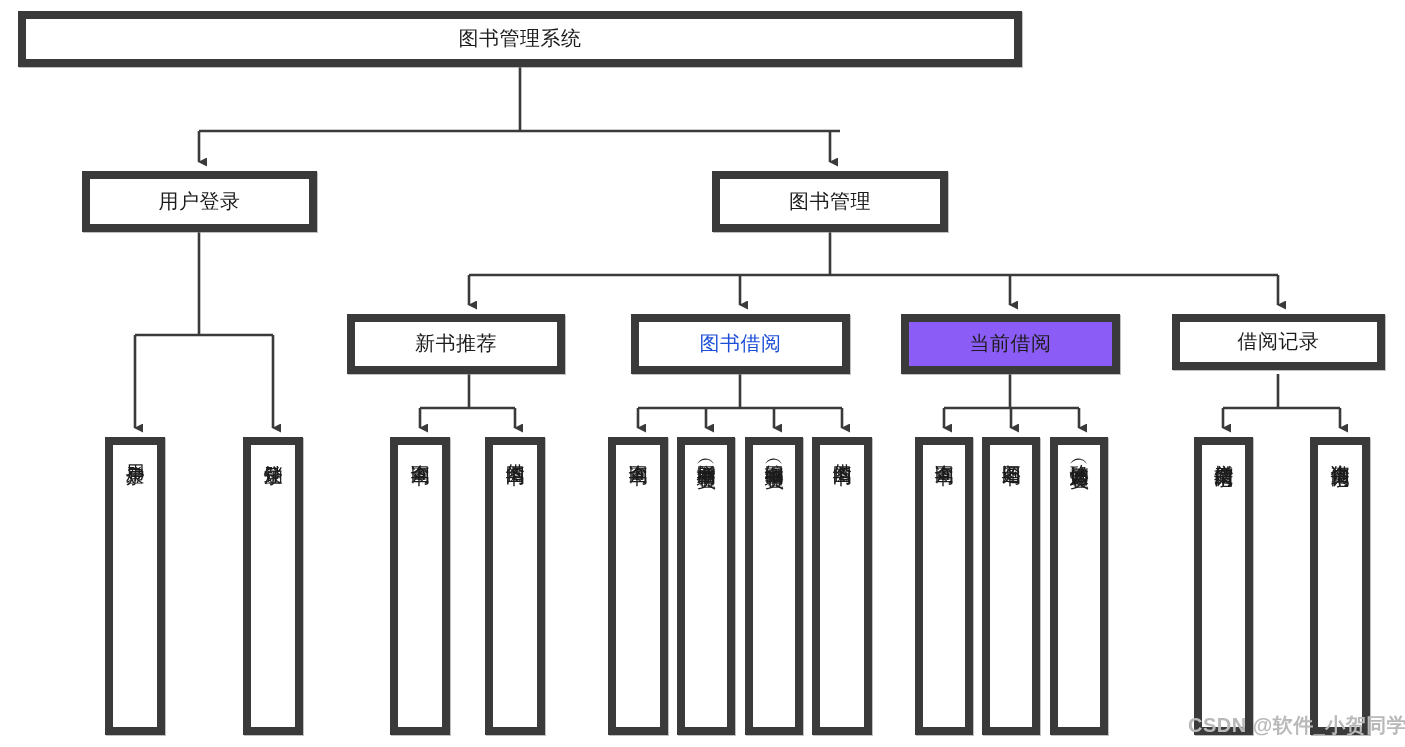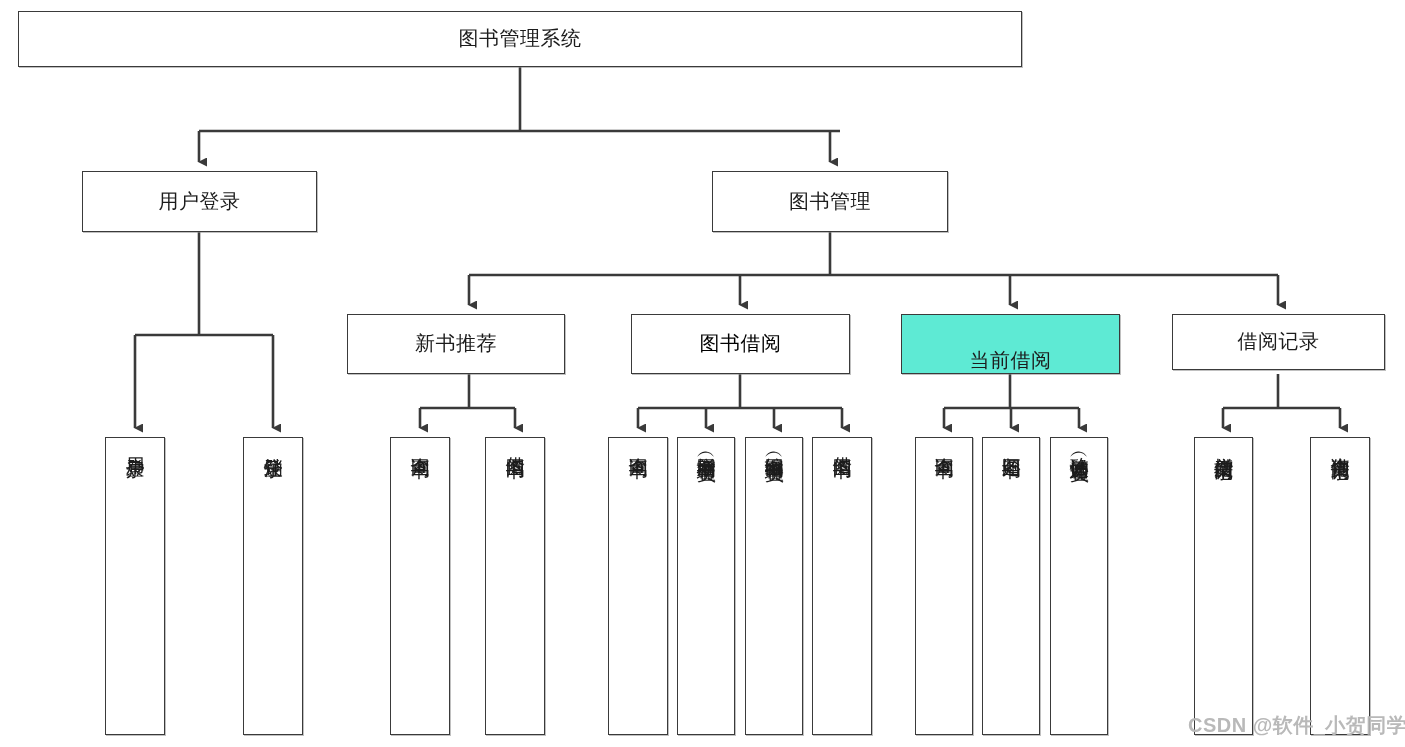--- a/index.html
+++ b/index.html
@@ -16,21 +16,21 @@
     overflow: hidden;
   }
   svg.edges {
     position: absolute;
     left: 0; top: 0;
     width: 1405px; height: 747px;
     pointer-events: none;
   }
   .node {
     position: absolute;
-    border: 1px solid #000000;
+    border: 8px solid #000000;
     background: #ffffff;
     display: flex;
     align-items: center;
     justify-content: center;
     box-shadow: 1px 1px 0 0 rgba(140,140,140,0.55);
     font-family: Liberation Serif, serif;
   }
   .node .label {
     color: #1c1c1c;
     font-size: 20px;
@@ -125,23 +125,23 @@
     <span class="label" style="color: rgb(28, 28, 28);">用户登录</span>
   </div>
   <div class="node" style="left: 712px; top: 171px; width: 236px; height: 61px; border-color: rgb(58, 58, 58); background: rgb(255, 255, 255);">
     <span class="label" style="color: rgb(28, 28, 28);">图书管理</span>
   </div>
 
   <div class="node" style="left: 347px; top: 314px; width: 218px; height: 60px; border-color: rgb(58, 58, 58); background: rgb(255, 255, 255);">
     <span class="label" style="color: rgb(28, 28, 28);">新书推荐</span>
   </div>
   <div class="node" style="left: 631px; top: 314px; width: 219px; height: 60px; border-color: rgb(58, 58, 58); background: rgb(255, 255, 255);">
-    <span class="label" style="color: #000000;">图书借阅</span>
+    <span class="label" style="color: #1d4ed8;">图书借阅</span>
   </div>
-  <div class="node" style="left: 901px; top: 314px; width: 219px; height: 60px; border-color: rgb(58, 58, 58); background: #5eead4; align-items: flex-end;">
+  <div class="node" style="left: 901px; top: 314px; width: 219px; height: 60px; border-color: rgb(58, 58, 58); background: #8b5cf6;">
     <span class="label" style="color: rgb(28, 28, 28);">当前借阅</span>
   </div>
   <div class="node" style="left: 1172px; top: 314px; width: 213px; height: 56px; border-color: rgb(58, 58, 58); background: rgb(255, 255, 255);">
     <span class="label" style="color: rgb(28, 28, 28);">借阅记录</span>
   </div>
 
   <div class="node leaf" style="left: 105px; top: 437px; width: 60px; height: 298px; border-color: rgb(58, 58, 58); background: rgb(255, 255, 255);">
     <span class="label" style="color: rgb(28, 28, 28);">用户登录</span>
   </div>
   <div class="node leaf" style="left: 243px; top: 437px; width: 60px; height: 298px; border-color: rgb(58, 58, 58); background: rgb(255, 255, 255);">

